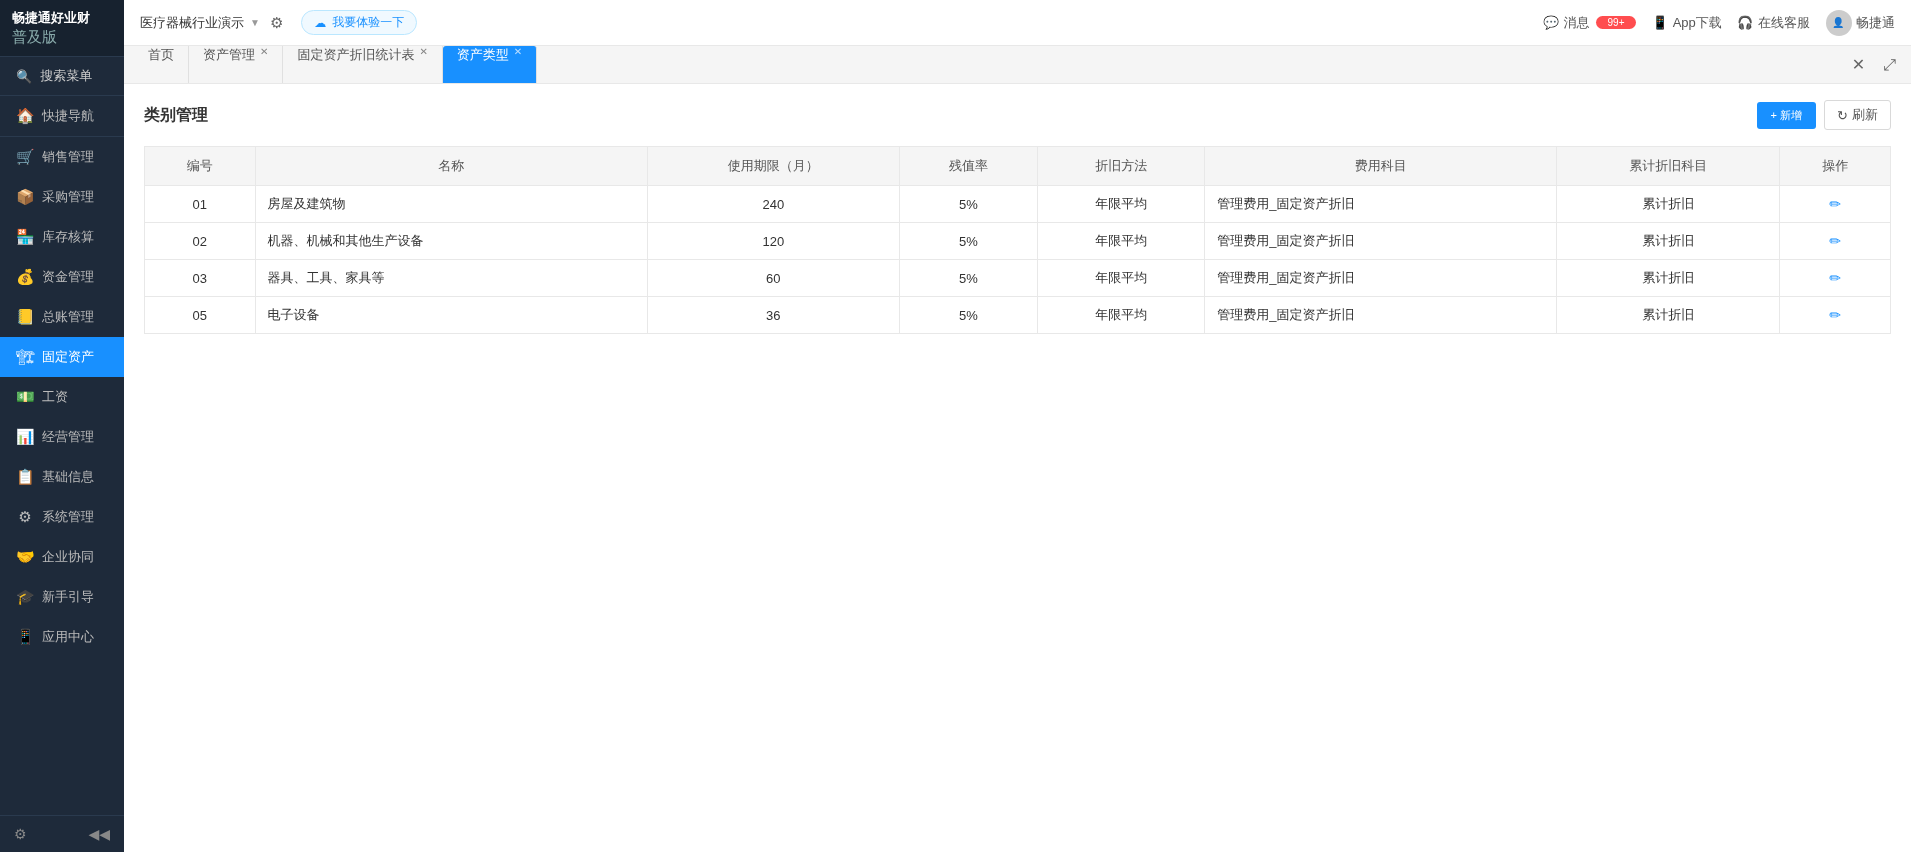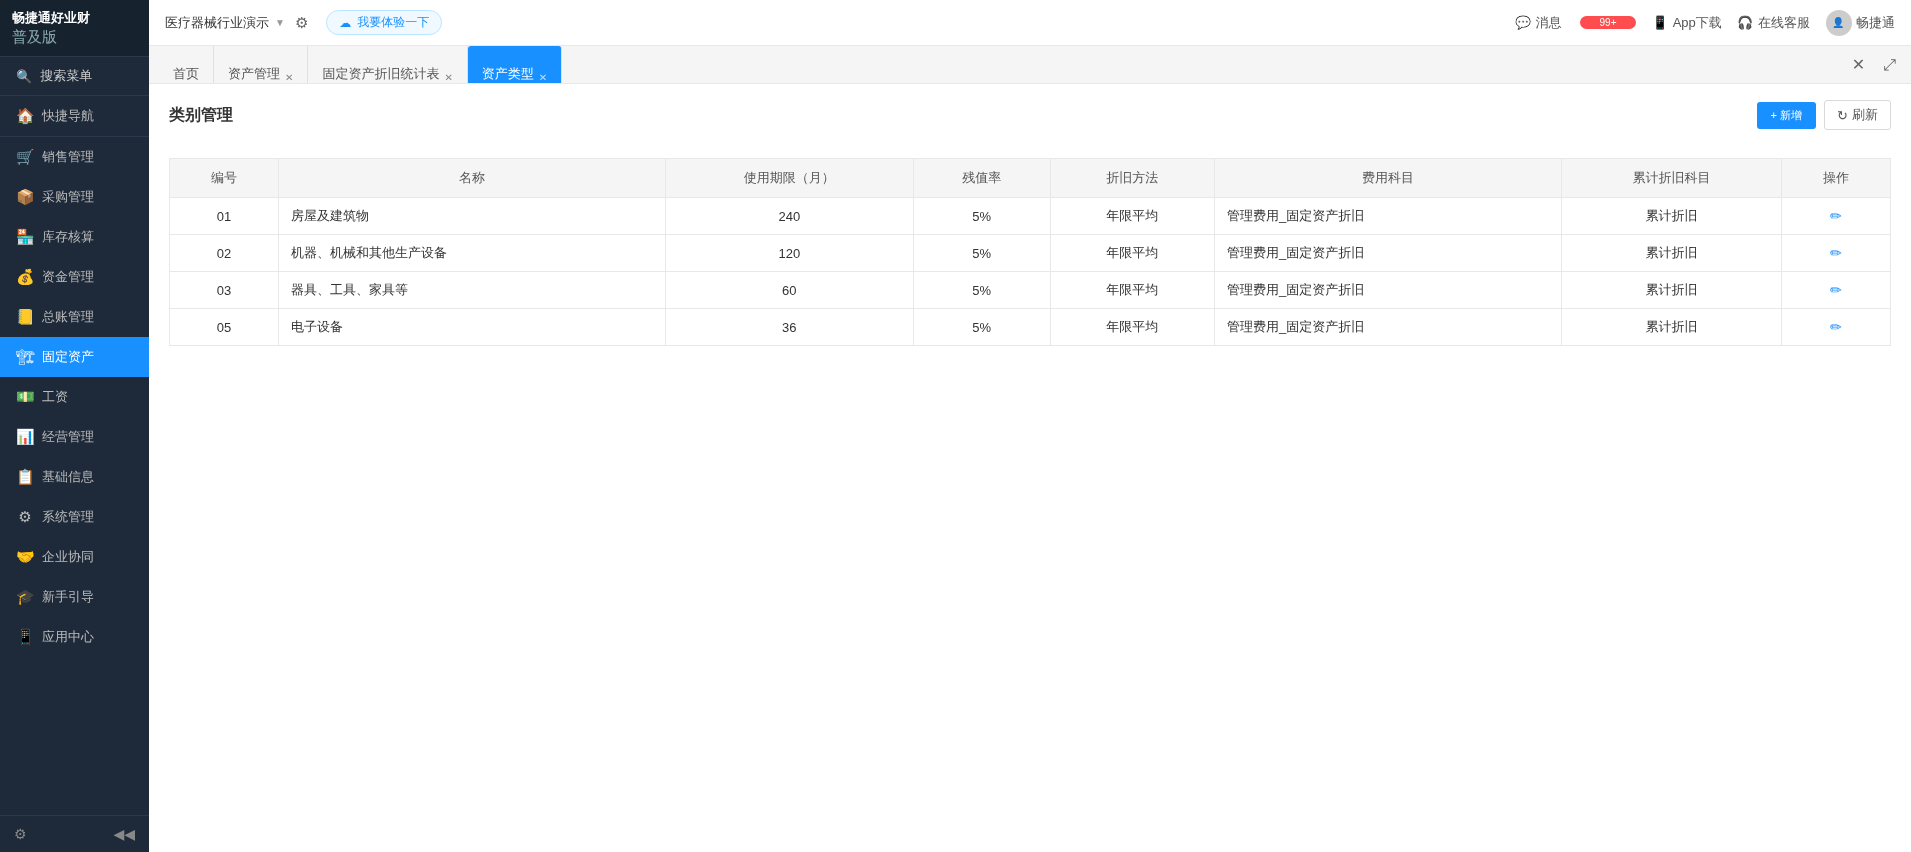--- a/index.html
+++ b/index.html
@@ -1,20 +1,20 @@
 <!DOCTYPE html>
 <html><head>
   <meta charset="utf-8">
   <style>
     * { box-sizing: border-box; margin: 0; padding: 0; }
     body { font-family: 'Microsoft YaHei', Arial, sans-serif; font-size: 13px; background: #f5f5f5; display: flex; height: 852px; overflow: hidden; }
 
     
     .sidebar {
-      width: 149px;
+      width: 124px;
       background: #1e2a3a;
       display: flex;
       flex-direction: column;
       height: 100%;
       flex-shrink: 0;
     }
     .sidebar-logo {
       padding: 10px 12px;
       background: #17222f;
       color: #fff;
@@ -74,58 +74,58 @@
       background: #f0f9ff; border: 1px solid #bae7ff; border-radius: 14px;
       padding: 3px 12px; color: #1890ff; font-size: 12px; cursor: pointer;
     }
     .topbar-right {
       margin-left: auto; display: flex; align-items: center; gap: 16px;
       color: #555; font-size: 13px;
     }
     .topbar-right .item { display: flex; align-items: center; gap: 4px; cursor: pointer; }
     .badge {
       background: #ff4d4f; color: #fff; border-radius: 8px;
-      font-size: 10px; padding: 1px 20px; margin-left: 14px;
+      font-size: 10px; padding: 1px 12px; margin-left: 2px;
     }
     .user-avatar {
       width: 26px; height: 26px; background: #ccc; border-radius: 50%;
       display: flex; align-items: center; justify-content: center; font-size: 10px; color: #fff;
     }
 
     
     .tabbar {
       background: #f5f5f5;
       border-bottom: 1px solid #e8e8e8;
       display: flex;
       align-items: center;
       padding: 0 10px;
       height: 38px;
       gap: 0;
     }
     .tab {
-      display: flex; align-items: flex-end; gap: 5px;
+      display: flex; align-items: flex-start; gap: 5px;
       padding: 0 14px; height: 100%; cursor: pointer;
       color: #555; font-size: 13px; border-right: 1px solid #e0e0e0;
       white-space: nowrap;
     }
     .tab.active { background: #1890ff; color: #fff; border-radius: 3px 3px 0 0; }
     .tab .close { font-size: 10px; cursor: pointer; opacity: 0.7; }
     .tabbar-right { margin-left: auto; display: flex; align-items: center; gap: 8px; }
     .tabbar-right .btn { background: none; border: none; cursor: pointer; color: #666; font-size: 16px; padding: 2px 5px; }
 
     
     .content {
       flex: 1;
       background: #fff;
       padding: 16px 20px;
       overflow: auto;
     }
     .content-header {
       display: flex; align-items: center; justify-content: space-between;
-      margin-bottom: 28px;
+      margin-bottom: 16px;
     }
     .page-title { font-size: 16px; font-weight: bold; color: #333; }
     .header-actions { display: flex; align-items: center; gap: 8px; }
     .btn-new {
       background: #1890ff; color: #fff; border: none; border-radius: 3px;
       padding: 6px 14px; cursor: pointer; font-size: 11px; display: flex; align-items: center; gap: 4px;
     }
     .btn-refresh {
       background: #fff; color: #555; border: 1px solid #d9d9d9; border-radius: 3px;
       padding: 5px 12px; cursor: pointer; font-size: 13px; display: flex; align-items: center; gap: 4px;

